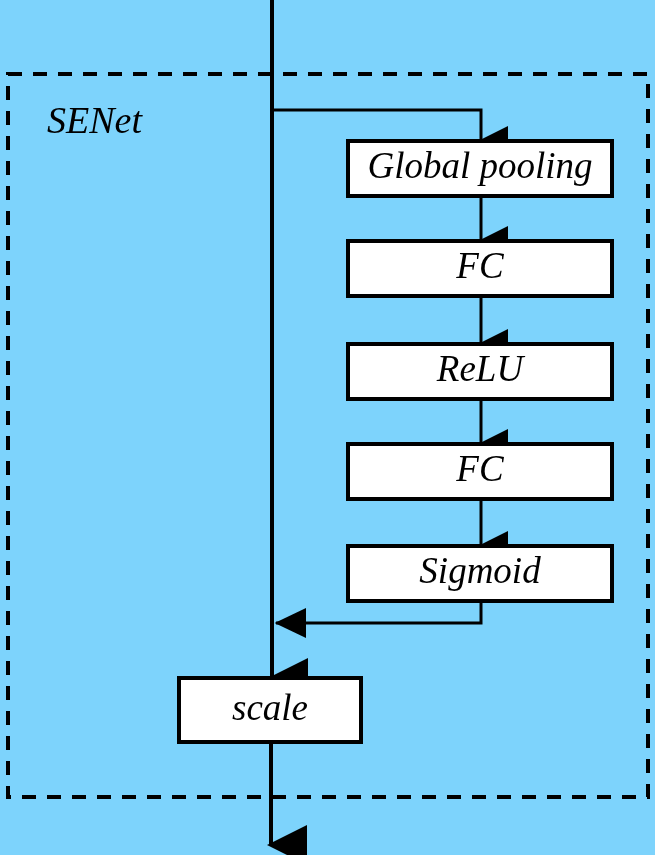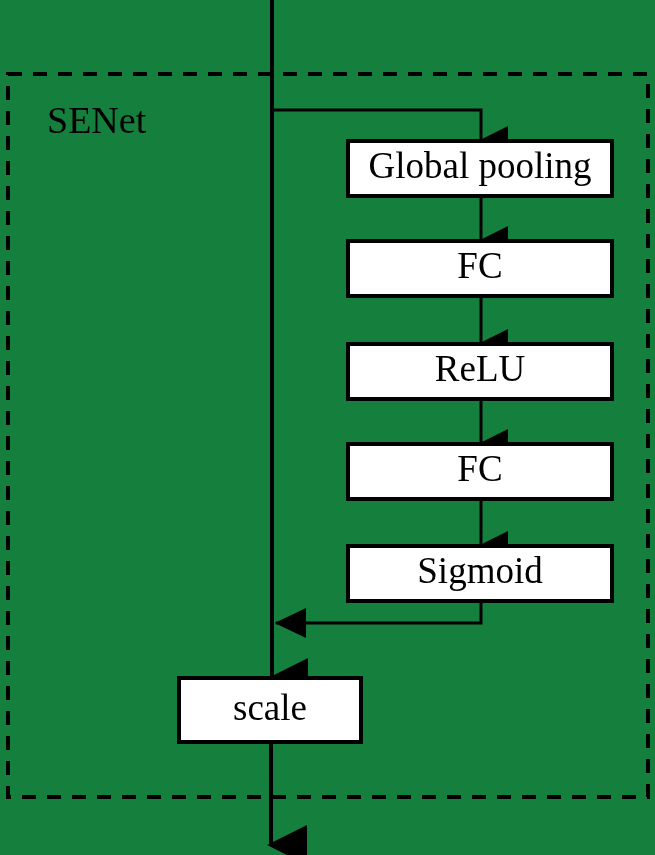--- a/index.html
+++ b/index.html
@@ -8,22 +8,23 @@
     padding: 0;
     background: #ffffff;
   }
   body {
     font-family: "Liberation Serif", "DejaVu Serif", serif;
   }
   #diagram-root {
     position: relative;
     width: 655px;
     height: 855px;
-    background: #15803d;
+    background: #7dd3fc;
     overflow: hidden;
+    font-style: italic;
   }
   #diagram-svg {
     position: absolute;
     top: 0;
     left: 0;
     width: 655px;
     height: 855px;
     display: block;
   }
   .box-label {

